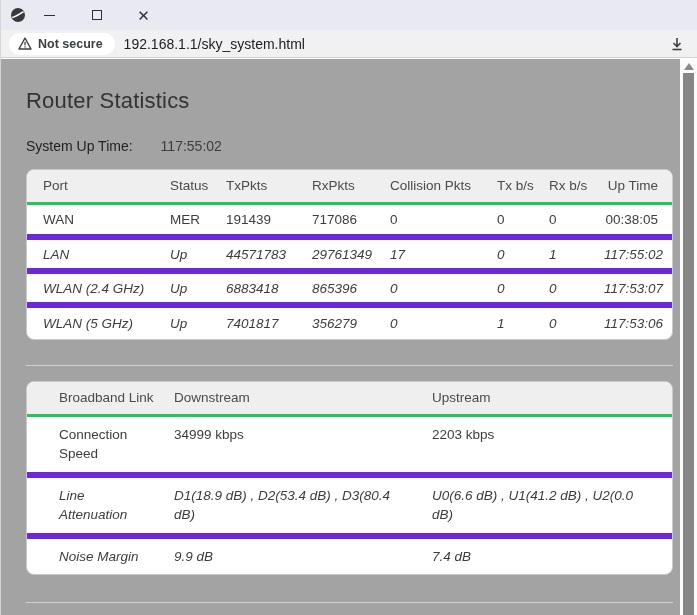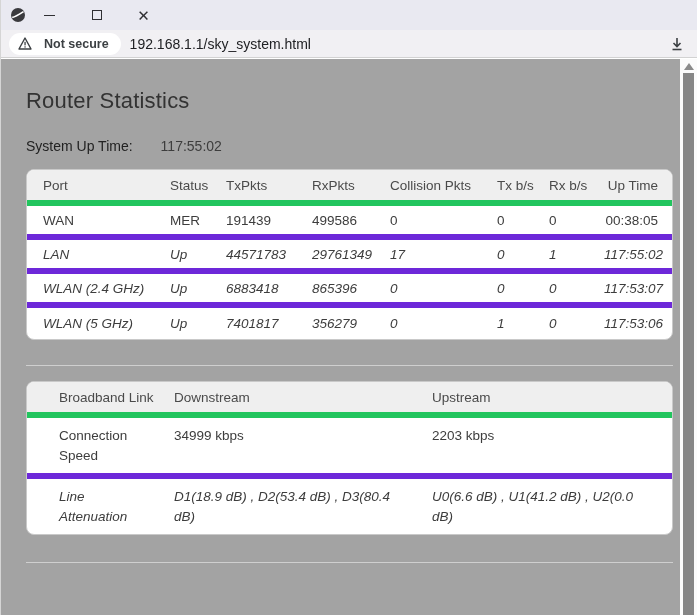--- a/index.html
+++ b/index.html
@@ -48,21 +48,21 @@
     padding: 0 8px;
     border-bottom: 1px solid #d2d2d2;
   }
   .security-chip {
     background: #ffffff;
     border-radius: 12px;
     height: 22px;
     display: flex;
     align-items: center;
     padding: 0 12px 0 9px;
-    gap: 12px;
+    gap: 6px;
   }
   .security-chip .label {
     font-size: 12.5px;
     font-weight: bold;
     color: #3c4043;
     white-space: nowrap;
   }
   .url-text {
     font-size: 14px;
     color: #202124;
@@ -104,21 +104,21 @@
     overflow: hidden;
     background: #fff;
   }
   table { border-collapse: collapse; table-layout: fixed; width: 647px; font-size: 13.5px; }
   thead th {
     background: #efefef;
     font-weight: 400;
     color: #4a4a4a;
     text-align: left;
     height: 33px;
-    border-bottom: 6px solid #22c55e;
+    border-bottom: 3px solid #22c55e;
     padding: 0;
     vertical-align: middle;
   }
   tbody td {
     color: #3d3d3d;
     padding: 0;
     vertical-align: middle;
   }
   tbody tr + tr td { border-top: 6px solid #6d28d9; font-style: italic; }
 
@@ -233,21 +233,21 @@
             <th>Tx b/s</th>
             <th>Rx b/s</th>
             <th>Up Time</th>
           </tr>
         </thead>
       <tbody id="port-body">
           <tr>
             <td>WAN</td>
             <td>MER</td>
             <td>191439</td>
-            <td>499586</td>
+            <td>717086</td>
             <td>0</td>
             <td>0</td>
             <td>0</td>
             <td>00:38:05</td>
           </tr>
           <tr>
             <td>LAN</td>
             <td>Up</td>
             <td>44571783</td>
             <td>29761349</td>
@@ -300,20 +300,25 @@
           <tr class="tall">
             <td>Connection Speed</td>
             <td>34999 kbps</td>
             <td>2203 kbps</td>
           </tr>
           <tr class="tall">
             <td>Line Attenuation</td>
             <td>D1(18.9 dB) , D2(53.4 dB) , D3(80.4 dB)</td>
             <td>U0(6.6 dB) , U1(41.2 dB) , U2(0.0 dB)</td>
           </tr>
+          <tr class="short">
+            <td>Noise Margin</td>
+            <td>9.9 dB</td>
+            <td>7.4 dB</td>
+          </tr>
         </tbody>
     </table>
   </div>
 
   <hr class="divider divider-2">
 </div>
 
 <div class="scrollbar">
   <div class="scroll-up"></div>
   <div class="scroll-thumb"></div>

